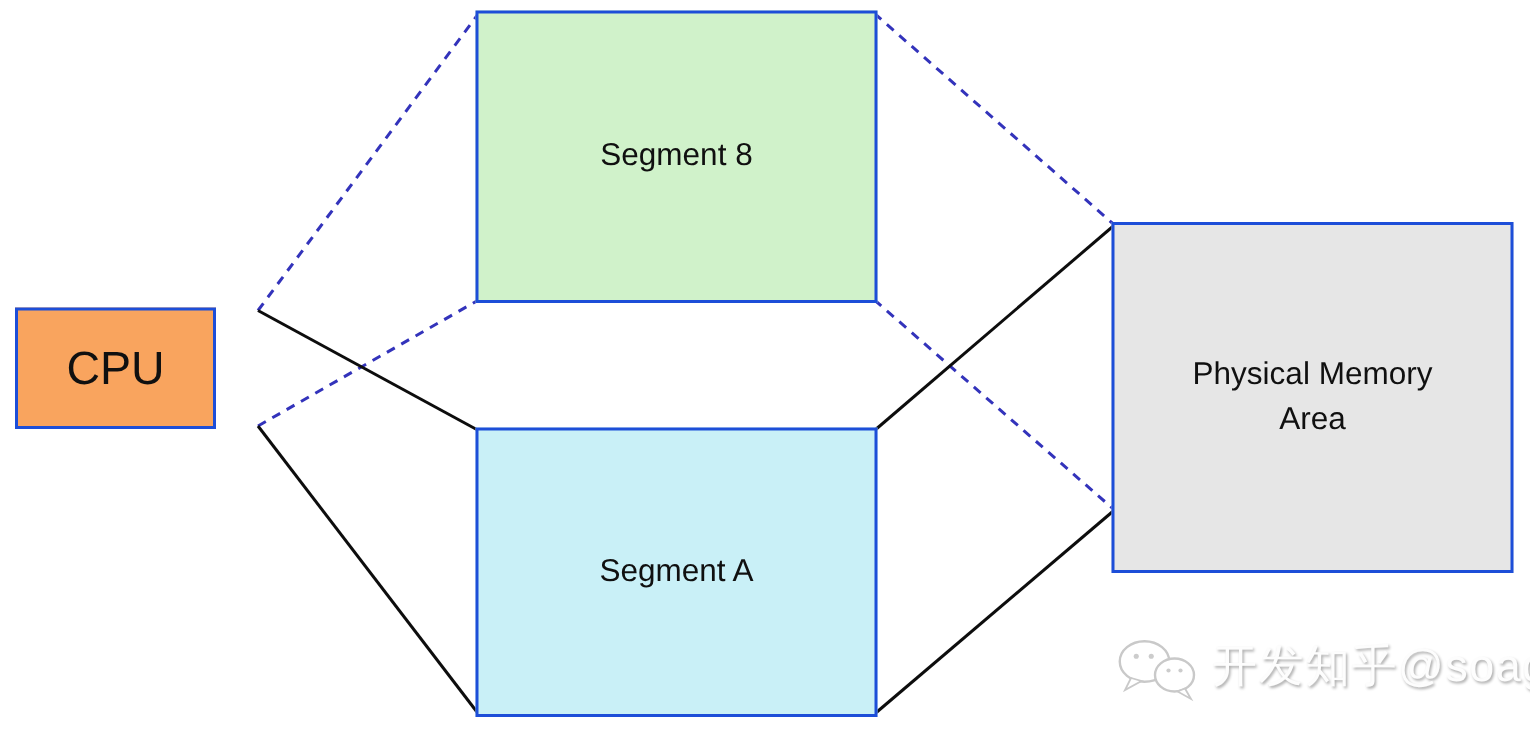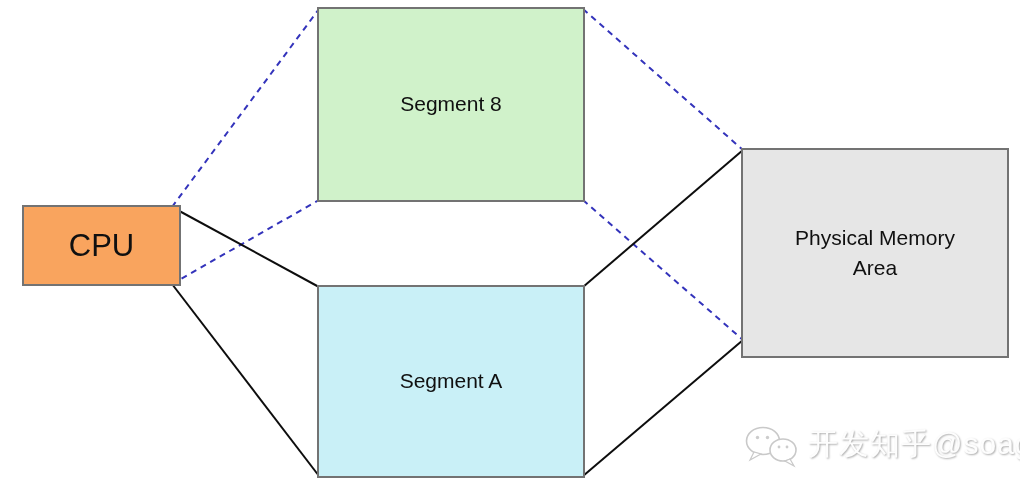--- a/index.html
+++ b/index.html
@@ -18,37 +18,37 @@
   .edges-svg {
     position: absolute;
     left: 0;
     top: 0;
     width: 1020px;
     height: 487px;
   }
   .node {
     position: absolute;
     box-sizing: border-box;
-    border: 2px solid #737373;
+    border: 2px solid #1d4ed8;
     display: flex;
     flex-direction: column;
     align-items: center;
     justify-content: center;
     text-align: center;
     color: #101010;
   }
   .node .line {
     font-size: 21px;
     line-height: 1.45;
     white-space: nowrap;
   }
   .cpu {
-    left: 22px;
+    left: 10px;
     top: 205px;
-    width: 159px;
+    width: 134px;
     height: 81px;
     background: #f9a45e;
   }
   .cpu .line {
     font-size: 31px;
     line-height: 1;
   }
   .segment8 {
     left: 317px;
     top: 7px;
@@ -61,21 +61,21 @@
     top: 285px;
     width: 268px;
     height: 193px;
     background: #c9f0f7;
     align-items: center;
   }
   .pm {
     left: 741px;
     top: 148px;
     width: 268px;
-    height: 210px;
+    height: 234px;
     background: #e6e6e6;
   }
   .watermark {
     position: absolute;
     left: 742px;
     top: 412px;
     width: 275px;
     height: 65px;
     display: flex;
     align-items: center;

